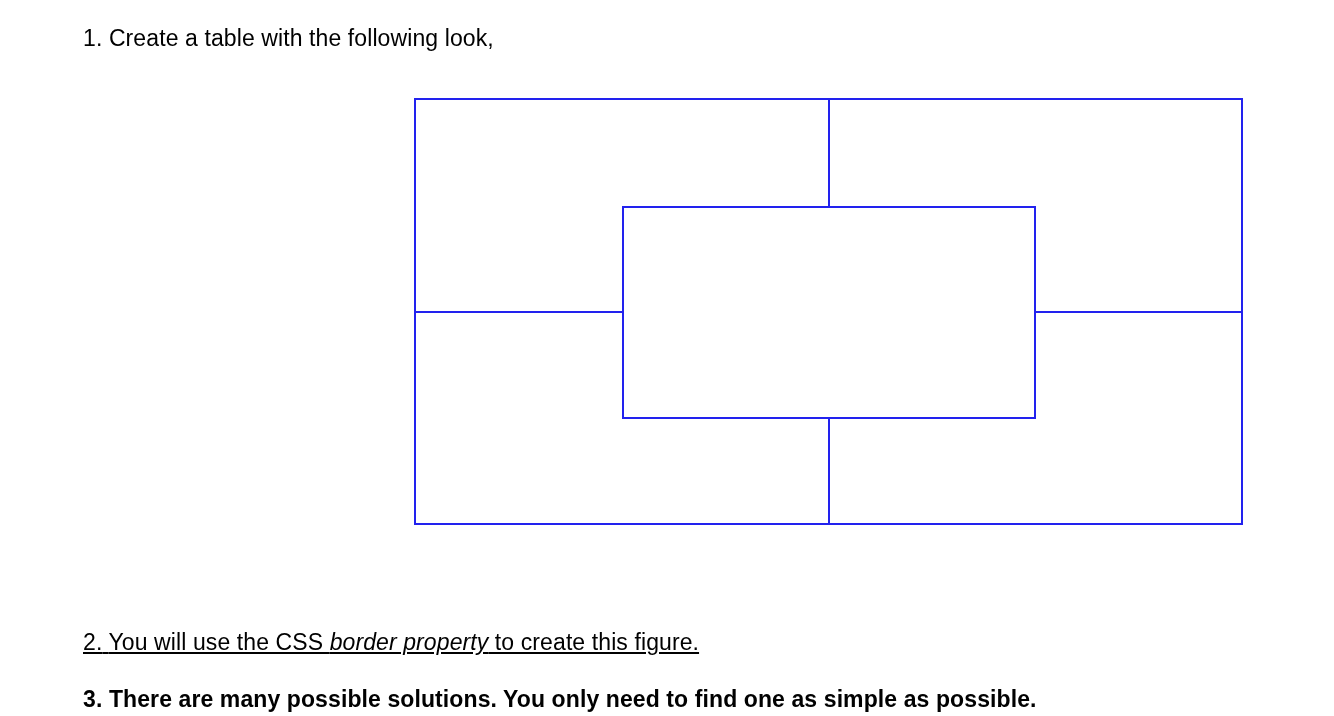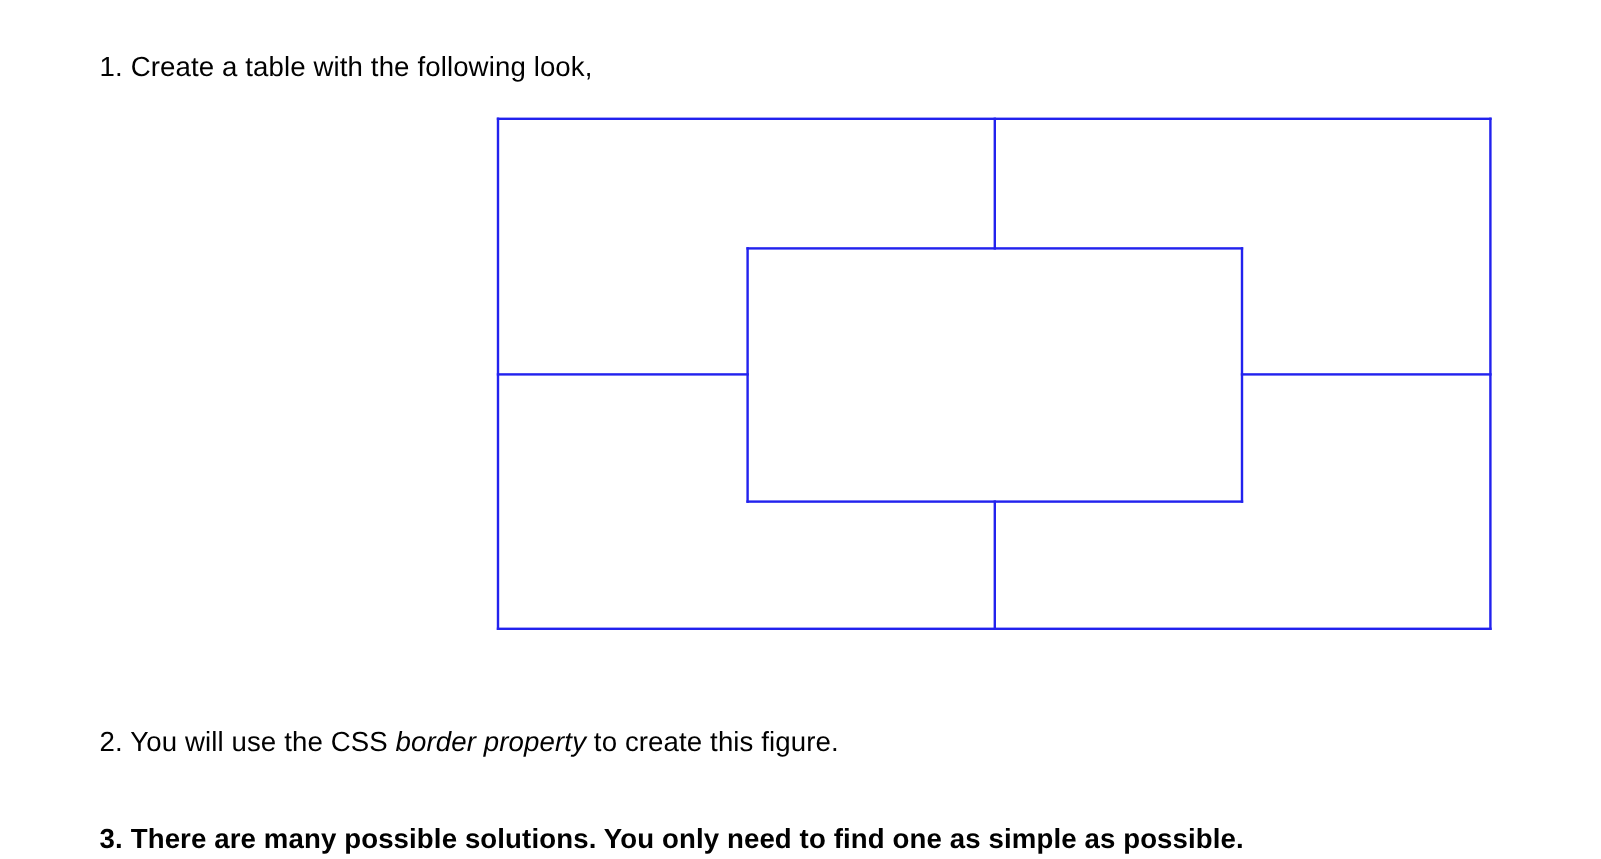--- a/index.html
+++ b/index.html
@@ -23,22 +23,22 @@
     line-height: 30px;
     color: #010101;
     white-space: nowrap;
     letter-spacing: 0.1px;
   }
   .instruction .num { }
   .instruction .em {
     font-style: italic;
   }
 
-  #instruction-1 { left: 83px; top: 17px; text-align: right; }
-  #instruction-2 { left: 83px; top: 580px; }
+  #instruction-1 { left: 83px; top: 0; text-align: right; }
+  #instruction-2 { left: 83px; top: 604px; text-decoration: underline; }
   #instruction-3 { left: 83px; top: 661px; font-weight: bold; }
 
   
   #figure {
     position: absolute;
     left: 414px;
     top: 98px;
     width: 827px;
     height: 425px;
   }

